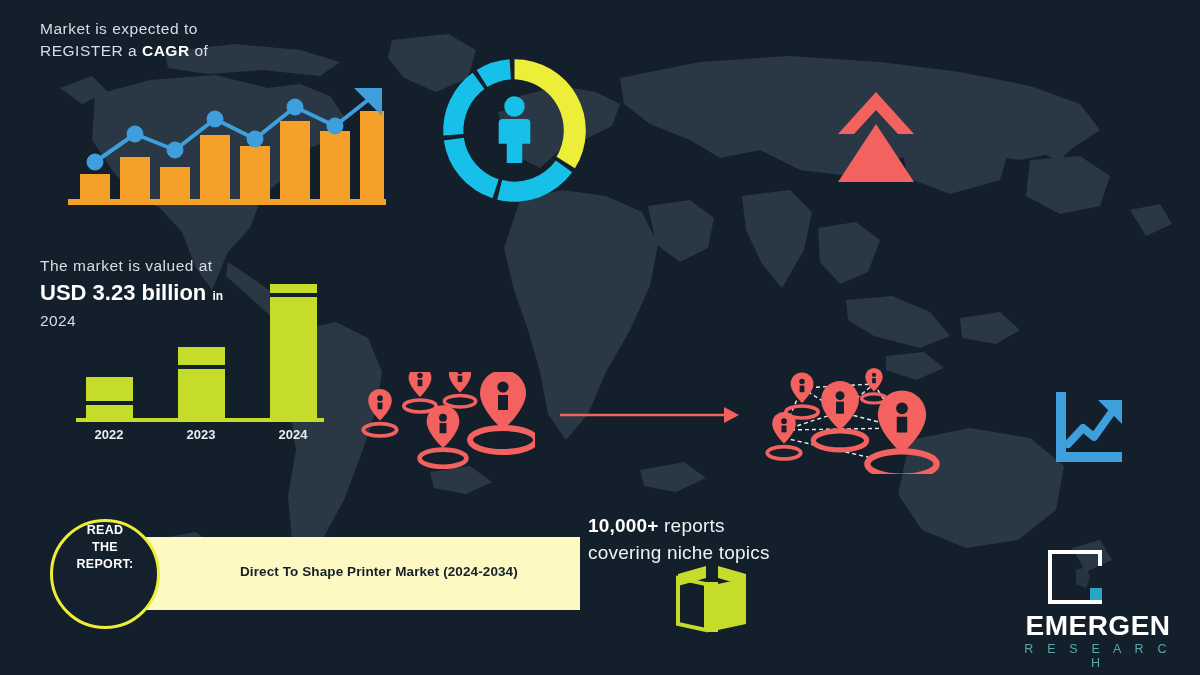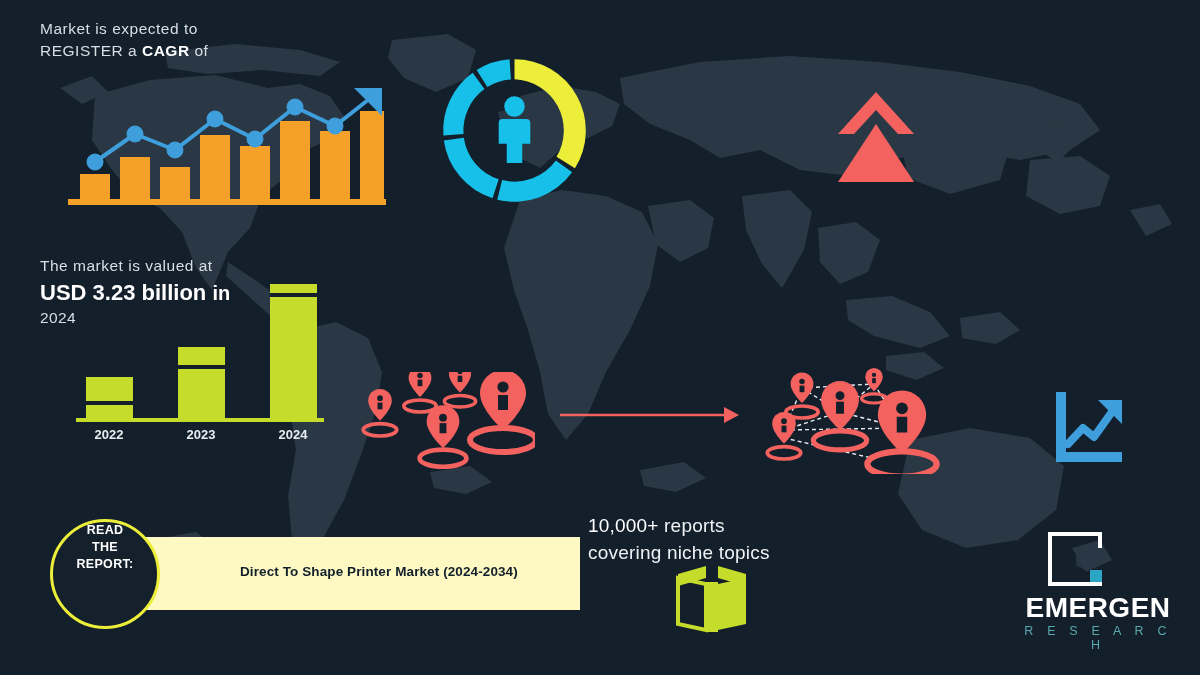--- a/index.html
+++ b/index.html
@@ -33,26 +33,26 @@
 
   #fragmented-block { left:500px; top:220px; width:630px; }
   #fragmented-block .line {
     font-size:14.5px; line-height:23px; color:#e6ebef; letter-spacing:.35px;
   }
   #fragmented-block .hl { color:#eded32; font-weight:700; letter-spacing:.2px; }
 
   #valued-block { left:40px; top:255px; width:300px; }
   #valued-block .l1 { font-size:15.5px; line-height:21px; color:#d8dee4; letter-spacing:.5px; }
   #valued-block .l2 { font-size:22px; font-weight:700; color:#ffffff; line-height:30px; margin-top:2px;}
-  #valued-block .l2 .sm { font-size:20px; font-weight:700; }
+  #valued-block .l2 .sm { font-size:12px; font-weight:700; }
   #valued-block .l3 { font-size:15.5px; color:#d8dee4; line-height:20px; letter-spacing:.4px;}
 
   #reports-block { left:588px; top:512px; width:240px; }
   #reports-block .r1 { font-size:19px; line-height:27px; color:#eef2f5; letter-spacing:.2px;}
-  #reports-block .r1 .b { font-weight:400; color:#ffffff;text-align:center; }
+  #reports-block .r1 .b { font-weight:700; color:#ffffff;text-align:center; }
 
   
   #cta { left:50px; top:537px; width:482px; height:73px; }
   #cta-bar {
     position:absolute; left:75px; top:0; width:455px; height:73px;
     background:#fef9c3;
   }
   #cta-bar-label {
     position:absolute; left:115px; top:27px;
     font-size:13.5px; font-weight:700; color:#12202c; letter-spacing:.1px;
@@ -62,21 +62,21 @@
     border-radius:50%; background:#14202c; border:3px solid #ecee3a;
   }
   #cta-circle-label {
     position:absolute; inset:0; display:flex; flex-direction:column;
     align-items:center; justify-content:flex-start;
     font-size:12.5px; font-weight:700; color:#ffffff; line-height:17px;
     letter-spacing:.3px; text-align:center;
   }
 
   
-  #logo { left:1018px; top:530px; width:160px; height:116px; }
+  #logo { left:1018px; top:548px; width:160px; height:116px; }
   #logo-mark { position:absolute; left:28px; top:0px; width:58px; height:58px; }
   #logo-name {
     position:absolute; left:-3px; top:62px; width:166px; text-align:center;
     font-size:28px; font-weight:700; color:#ffffff; letter-spacing:.5px;
   }
   #logo-sub {
     position:absolute; left:-3px; top:94px; width:166px; text-align:center;
     font-size:12.5px; font-weight:400; color:#59a8ad; letter-spacing:5.2px;
   }
   .vis { position:absolute; }

